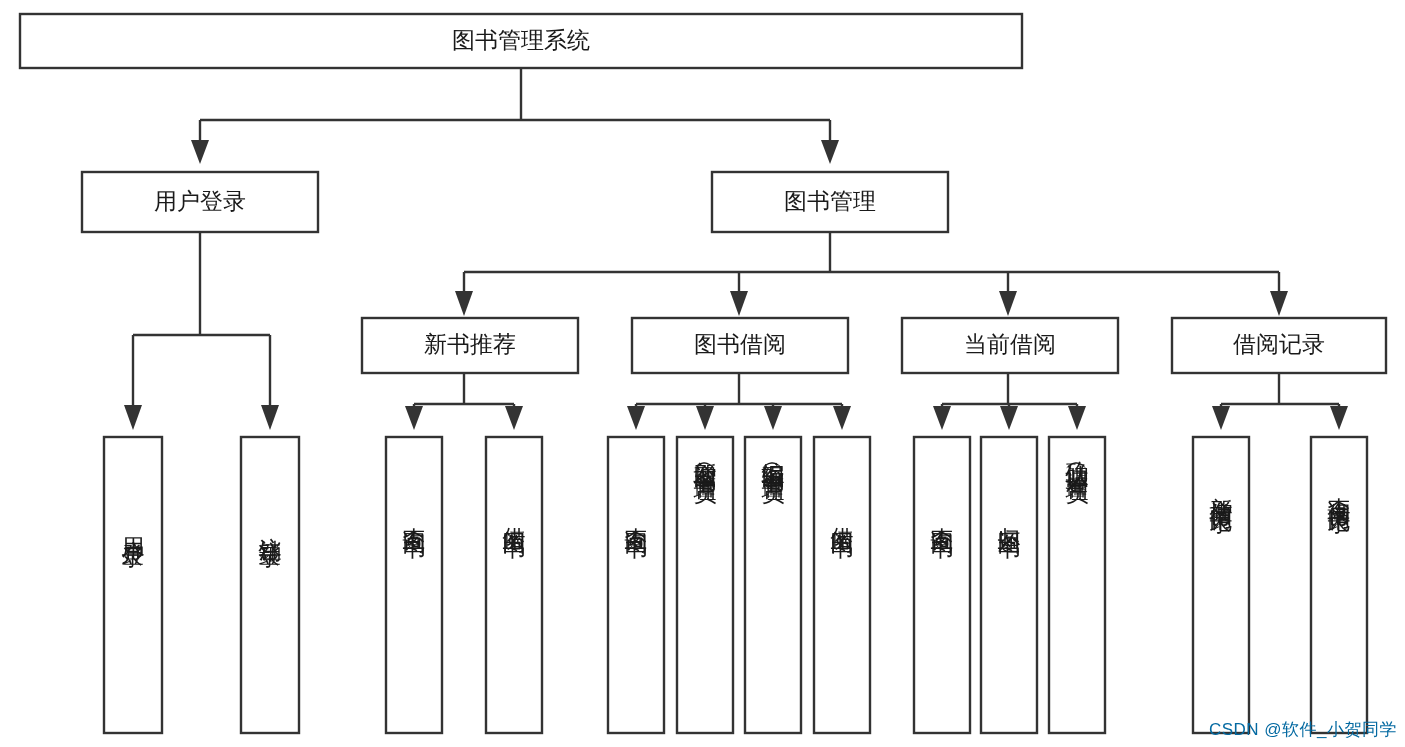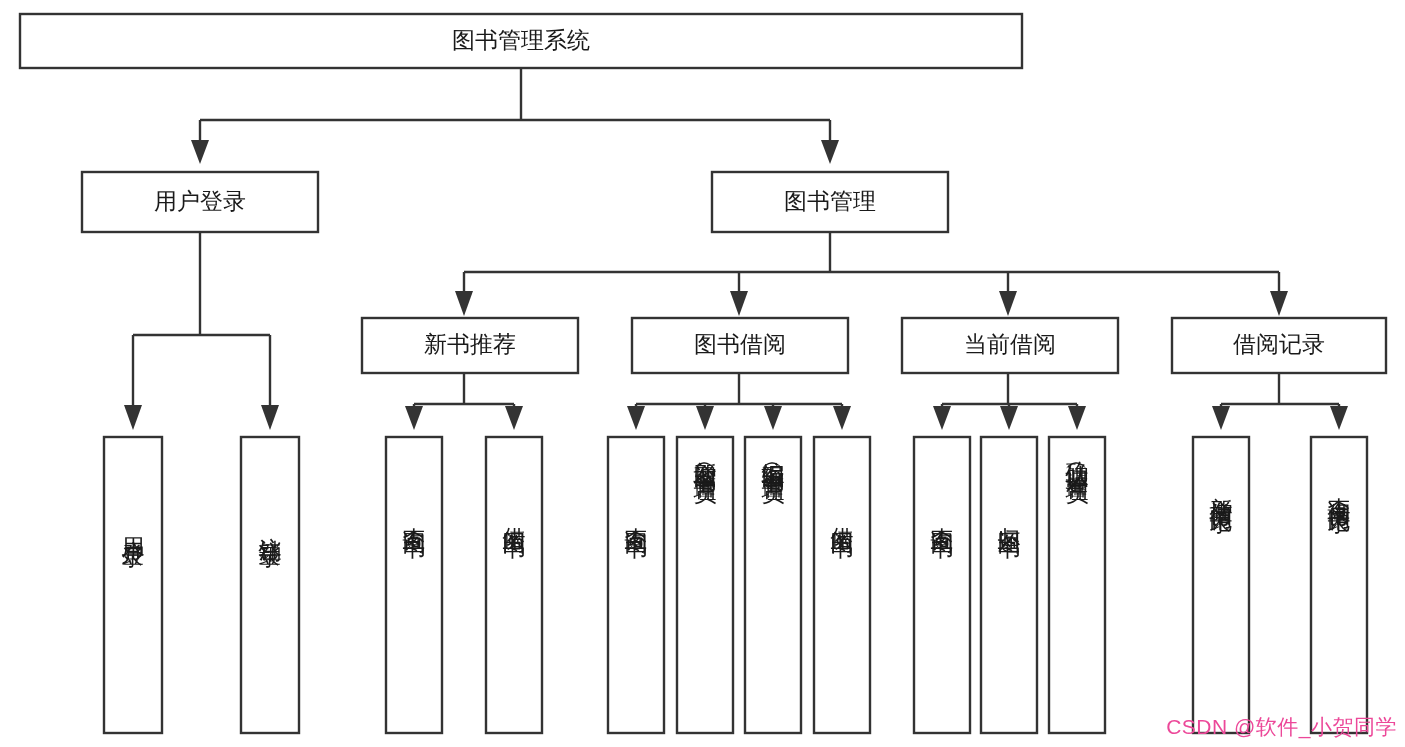--- a/index.html
+++ b/index.html
@@ -63,22 +63,22 @@
     line-height: 1.0;
     color: #1a1a1a;
     letter-spacing: 3px;
     white-space: nowrap;
   }
   .watermark {
     position: absolute;
     right: 8px;
     bottom: 6px;
     font-family: "Liberation Sans", "DejaVu Sans", sans-serif;
-    font-size: 21px;
-    color: #ec4899;
+    font-size: 17px;
+    color: #0369a1;
     letter-spacing: 0.5px;
     white-space: nowrap;
     pointer-events: none;
     margin-top: 39px;
   }
 </style>
 </head>
 <body>
 
 <div id="diagram-root">

